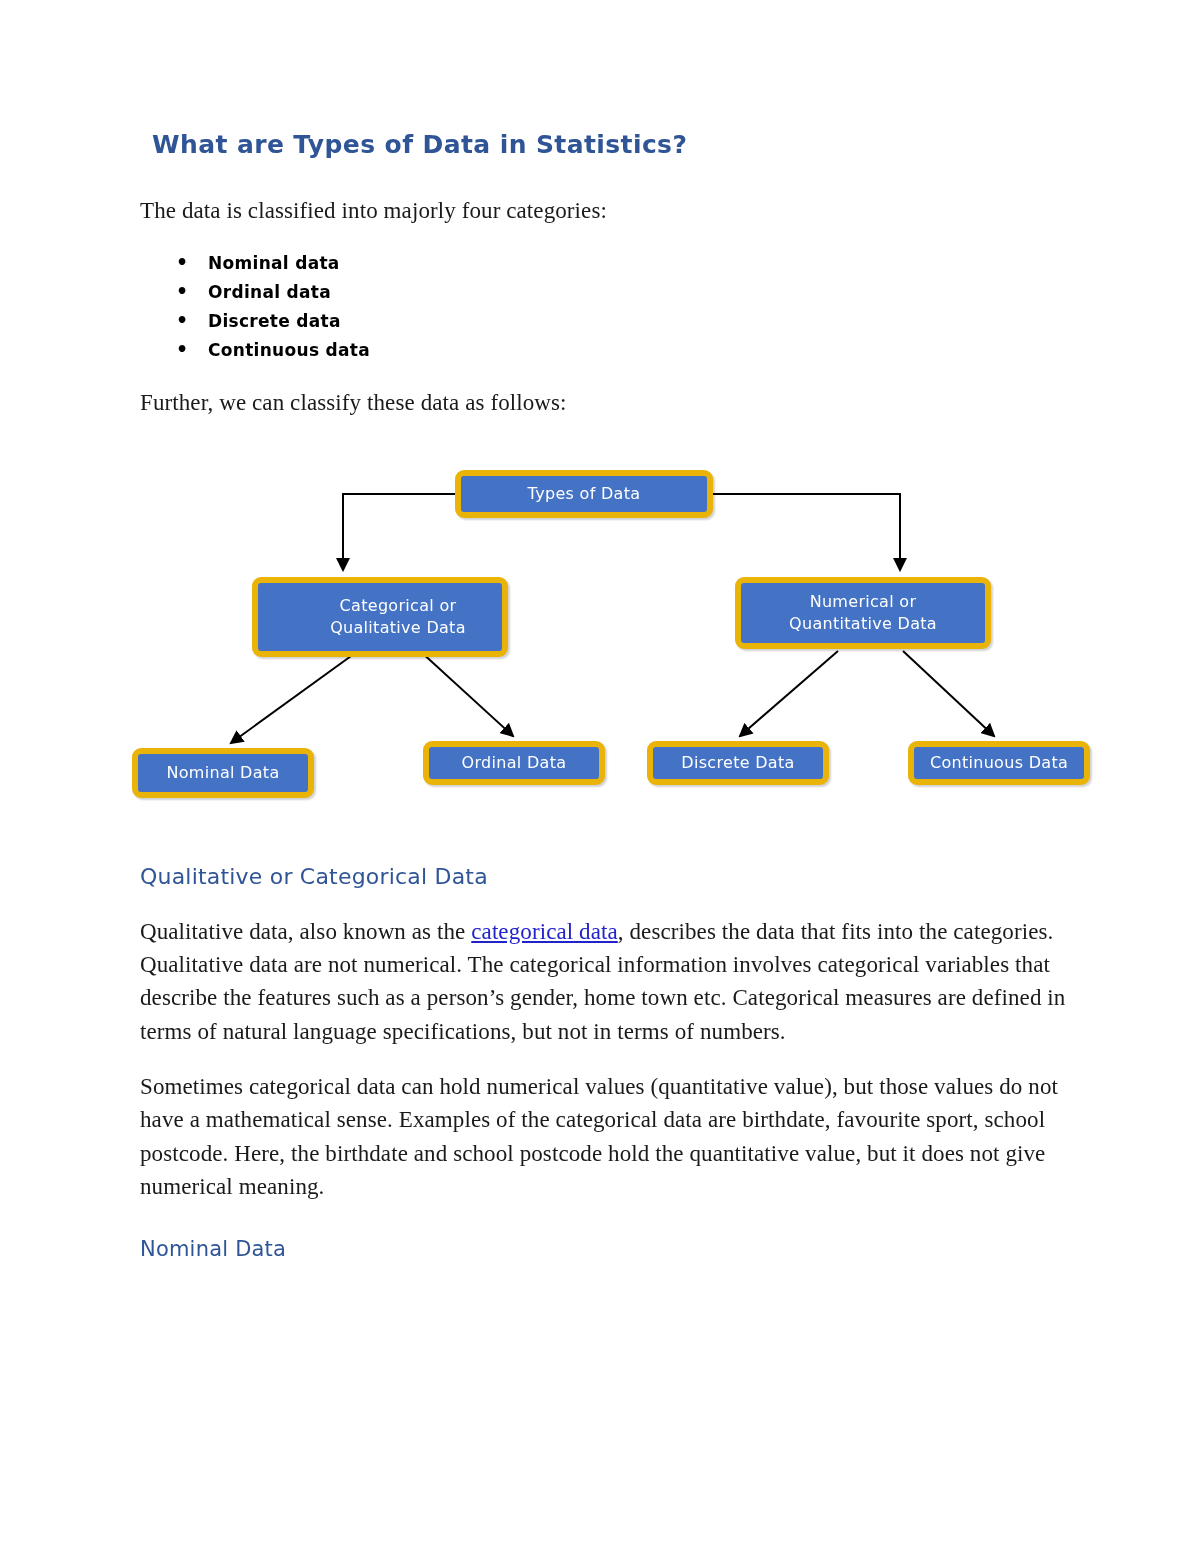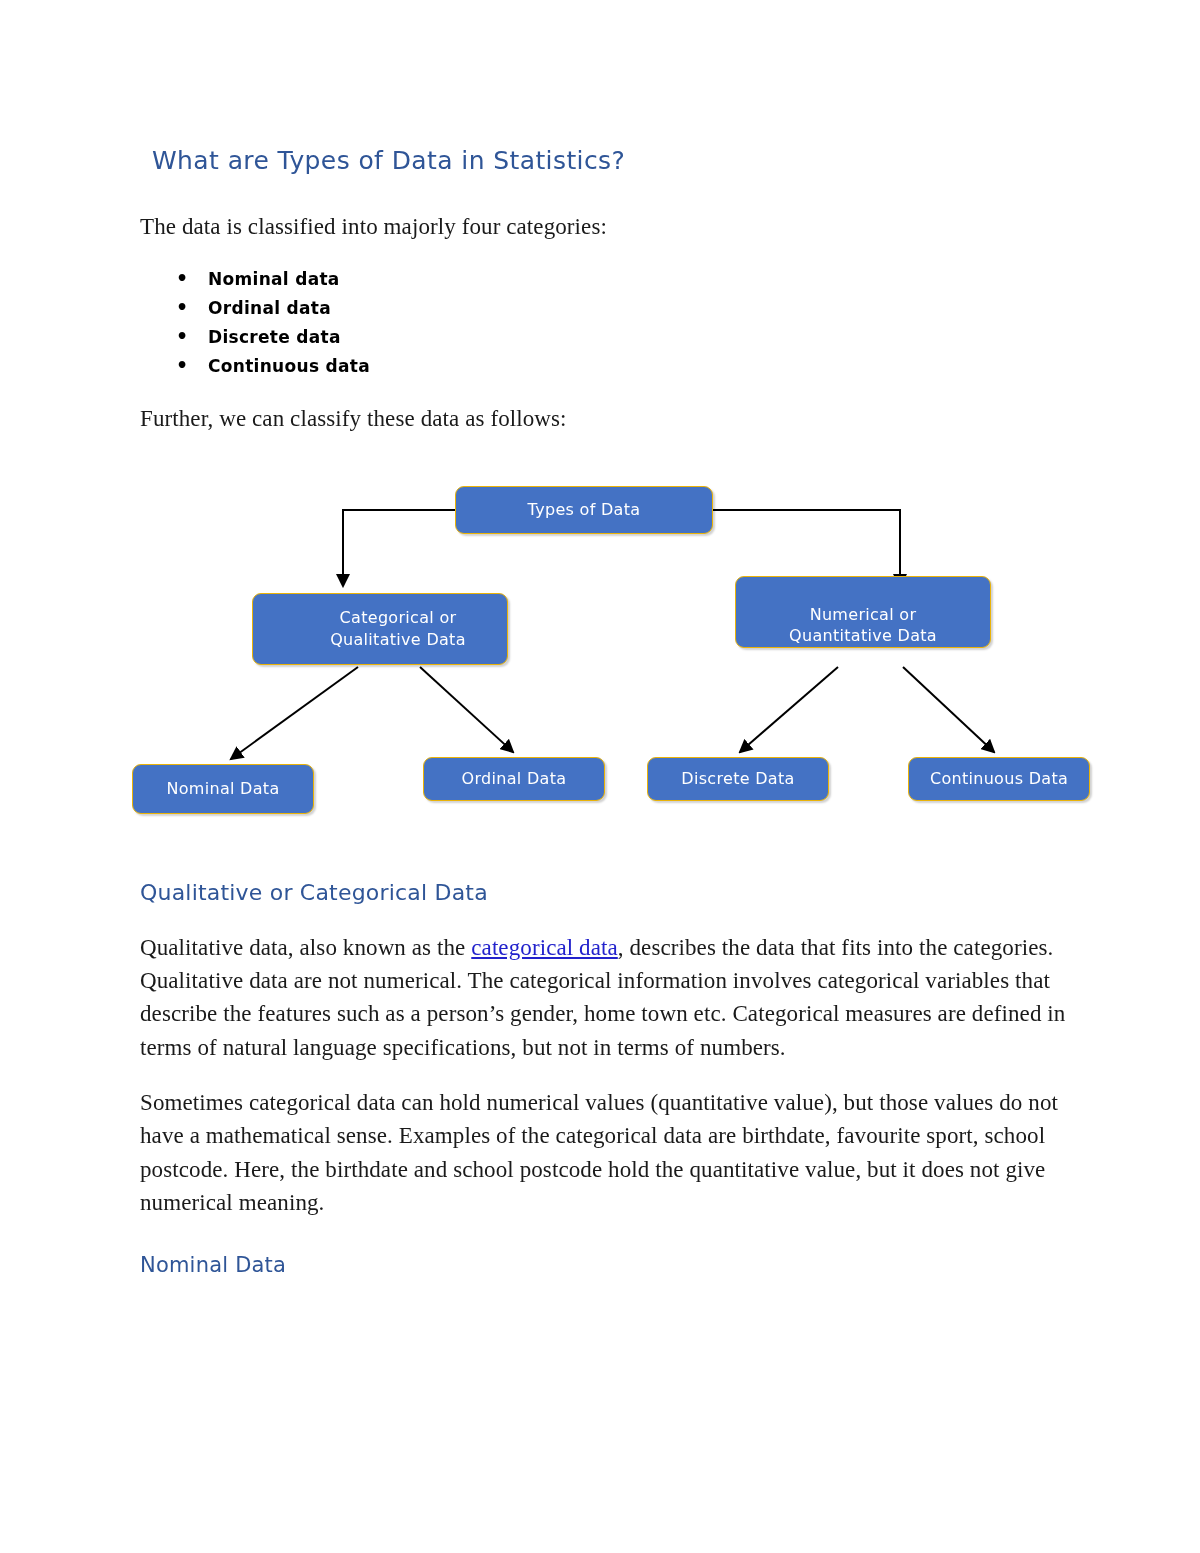--- a/index.html
+++ b/index.html
@@ -27,24 +27,24 @@
   .content {
     position: absolute;
     left: 140px;
     top: 130px;
     width: 940px;
   }
 
   h1.doc-title {
     font-family: "DejaVu Sans", sans-serif;
     font-size: 25px;
-    font-weight: normal;
+    font-weight: bold;
     color: #2f5597;
     letter-spacing: 0.4px;
-    margin: 16px 0 34px 12px;
+    margin: 0 0 34px 12px;
     line-height: 1.2;
   }
 
   p.body-text {
     font-family: "Liberation Serif", serif;
     font-size: 23px;
     line-height: 1.45;
     margin: 0 0 22px 0;
     color: #1a1a1a;
     letter-spacing: 0.1px;
@@ -105,40 +105,40 @@
     width: 980px;
   }
   .diagram-svg {
     position: absolute;
     left: 0; top: 0;
   }
   .node {
     position: absolute;
     box-sizing: border-box;
     background: #4472c4;
-    border: 1px solid #eab308;
+    border: 6px solid #eab308;
     border-radius: 9px;
     color: #ffffff;
     font-family: "DejaVu Sans", sans-serif;
     font-size: 16px;
     font-weight: 500;
     letter-spacing: 0.3px;
     display: flex;
     align-items: center;
     justify-content: center;
     text-align: center;
     line-height: 1.35;
     box-shadow: 2px 2px 2px rgba(0,0,0,0.18);
     z-index: 2;
   }
   .node .node-label { display: block; white-space: pre-line; }
 
   #node-root      { left: 325px; top: 10px;  width: 258px; height: 48px; }
-  #node-cat       { left: 122px; top: 117px; width: 256px; height: 72px; padding-left: 36px; }
-  #node-num       { left: 605px; top: 100px; width: 256px; height: 72px; align-items: flex-end; }
+  #node-cat       { left: 122px; top: 117px; width: 256px; height: 80px; padding-left: 36px; }
+  #node-num       { left: 605px; top: 117px; width: 256px; height: 72px; }
   #node-nominal   { left: 2px;   top: 288px; width: 182px; height: 50px; }
   #node-ordinal   { left: 293px; top: 281px; width: 182px; height: 44px; }
   #node-discrete  { left: 517px; top: 281px; width: 182px; height: 44px; }
   #node-continuous{ left: 778px; top: 281px; width: 182px; height: 44px; }
 </style>
 </head>
 <body>
 
 <div class="page">
   <div class="content">

